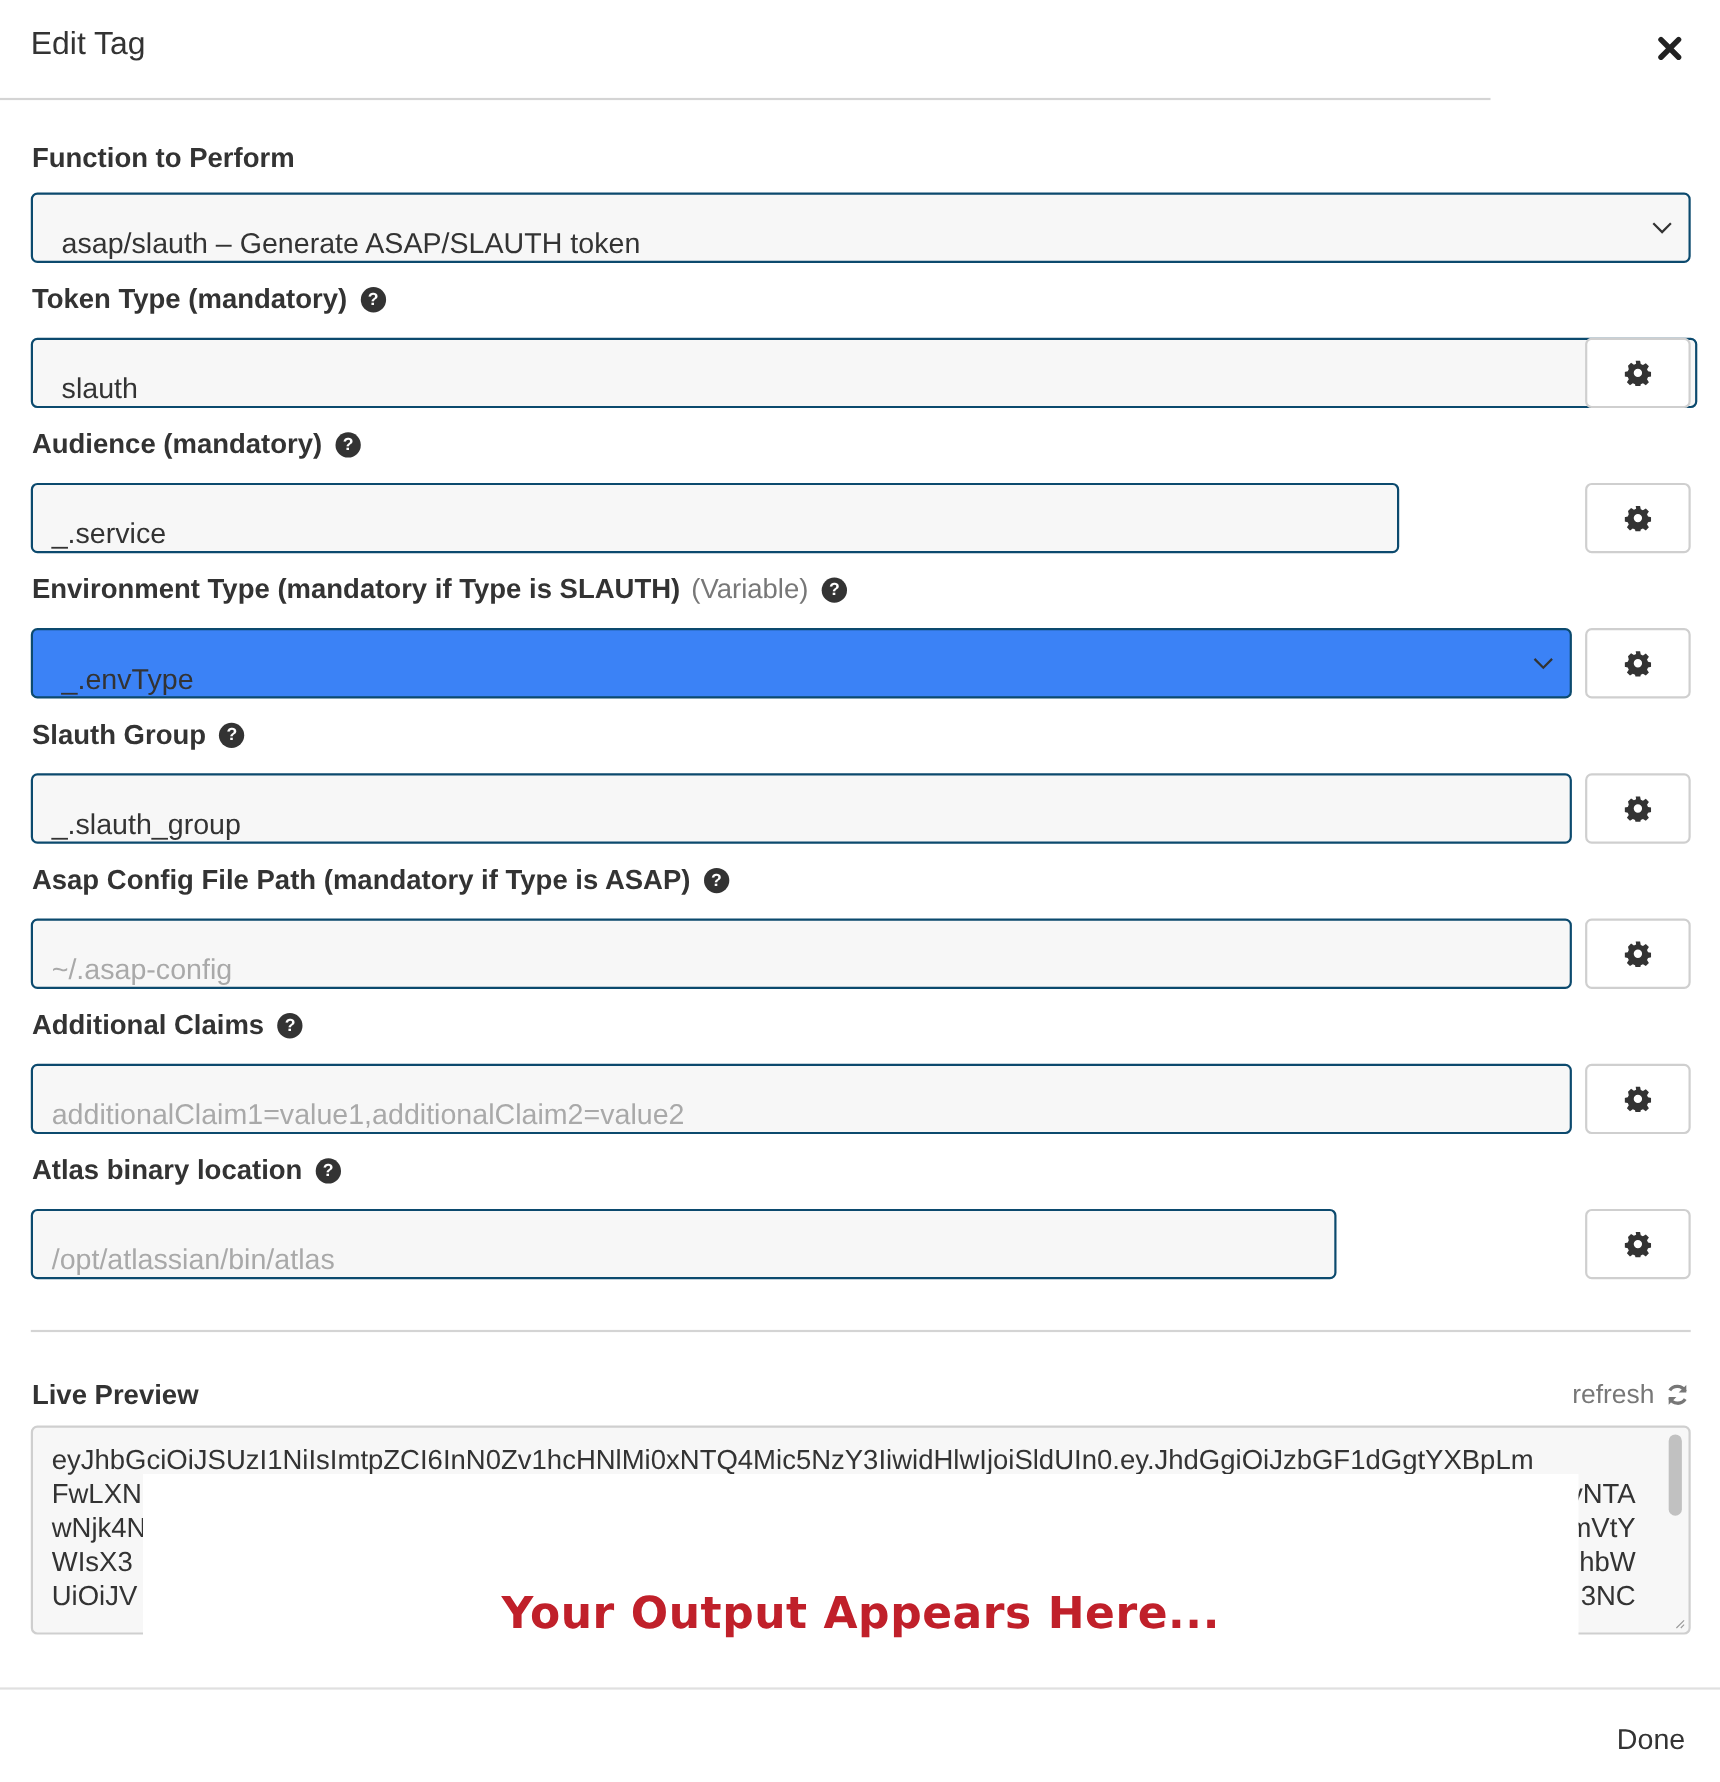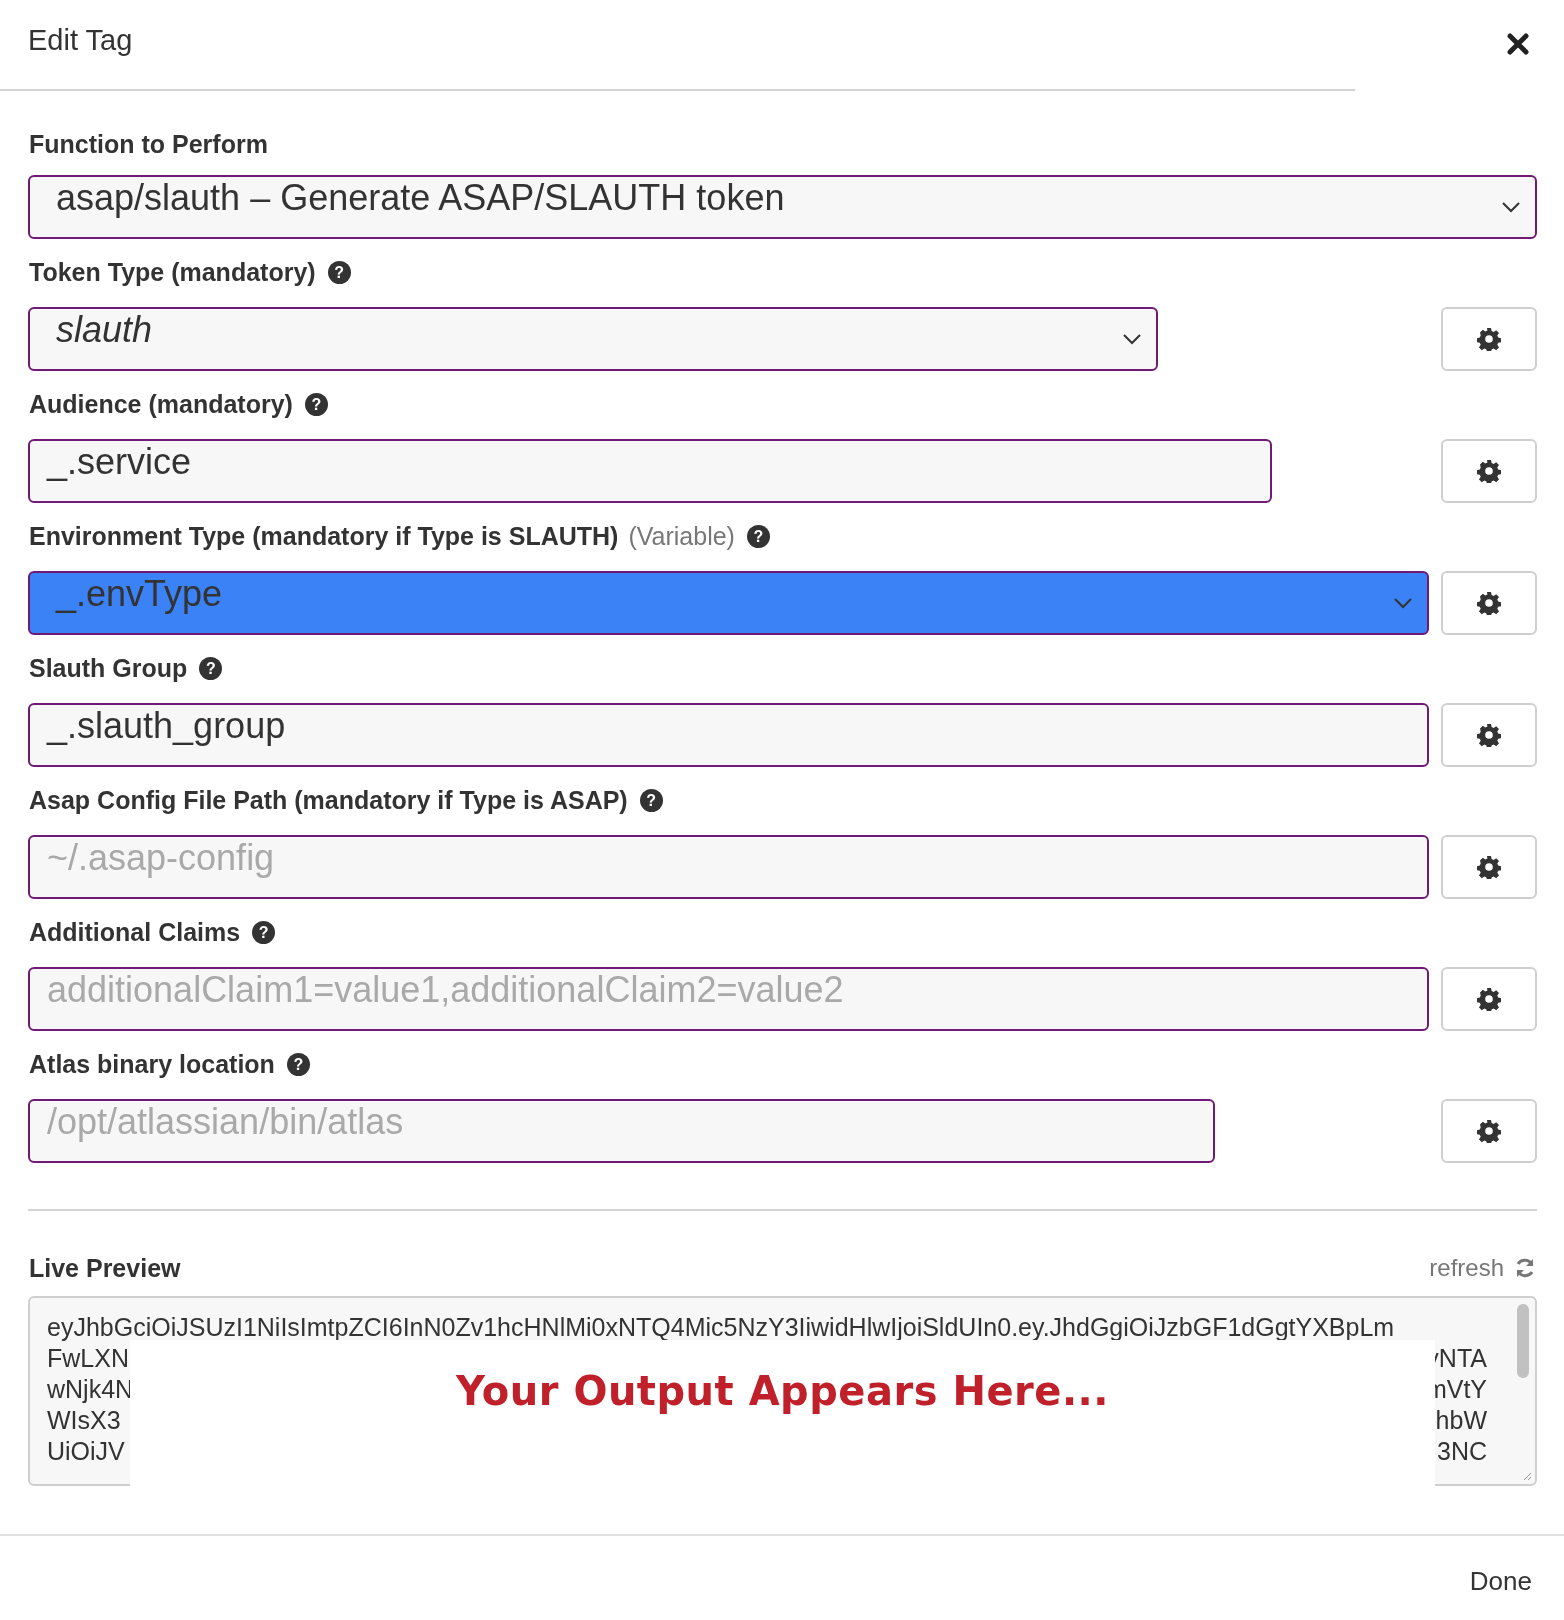--- a/index.html
+++ b/index.html
@@ -25,22 +25,22 @@
     display: flex; align-items: center; white-space: nowrap;
   }
   .field-label .muted { font-weight: normal; color: #777; margin-left: 10px; }
   .help-icon {
     display: inline-flex; width: 23px; height: 23px; margin-left: 12px;
     border-radius: 50%; background: #333; color: #fff; font-size: 16px; font-weight: bold;
     align-items: center; justify-content: center; cursor: pointer;
   }
   .control {
     position: absolute; left: 28px; height: 64px;
-    background: #f7f7f7; border: 2px solid #701a75; border-radius: 6px;
-    display: flex; align-items: flex-start; font-size: 36px; color: #333;
+    background: #f7f7f7; border: 2px solid #0c4a6e; border-radius: 6px;
+    display: flex; align-items: flex-end; font-size: 26px; color: #333;
   }
   .control.select { padding-left: 26px; }
   .control.input { padding-left: 17px; }
   .control.placeholder { color: #a9a9a9; }
   .control .chevron {
     position: absolute; right: 14px; top: 50%; margin-top: -8px; width: 20px; height: 16px;
   }
   .gear-btn {
     position: absolute; left: 1441px; width: 96px; height: 64px;
     background: #fff; border: 2px solid #cfcfcf; border-radius: 6px;
@@ -66,21 +66,21 @@
   .scrollbar-track {
     position: absolute; right: 2px; top: 2px; width: 18px; height: 180px;
   }
   .scrollbar-thumb {
     position: absolute; right: 4px; top: 4px; width: 12px; height: 74px;
     background: #c1c1c1; border-radius: 6px; cursor: pointer;
   }
   .resize-handle { position: absolute; right: 3px; bottom: 3px; width: 12px; height: 12px; }
   .overlay {
     position: absolute; left: 130px; top: 1340px; width: 1305px; height: 150px;
-    background: #ffffff; display: flex; align-items: flex-start; justify-content: center;
+    background: #ffffff; display: flex; align-items: flex-end; justify-content: center;
   }
   .overlay-text {
     margin-top: 28px; font-family: "DejaVu Sans", sans-serif; font-weight: bold;
     font-size: 40px; color: #c0202a; letter-spacing: 0.5px;
   }
   .footer-line {
     position: absolute; left: 0; top: 1534px; width: 1564px; height: 2px; background: #e0e0e0;
   }
   .done-btn {
     position: absolute; right: 32px; top: 1566px; font-size: 26px; color: #333; cursor: pointer;
@@ -105,21 +105,21 @@
   <span>asap/slauth – Generate ASAP/SLAUTH token</span>
   <svg class="chevron" viewBox="0 0 20 16">
       <path d="M2 4 L10 12 L18 4" stroke="#333" stroke-width="2" fill="none"></path>
     </svg>
 </div>
 
 <div class="field-label" style="top:258px;">
   <span>Token Type (mandatory)</span>
   <span class="help-icon">?</span>
 </div>
-<div class="control select" style="top:307px; width:1130px;font-style:italic;">
+<div class="control select" style="top:307px; width:1515px;">
   <span>slauth</span>
   <svg class="chevron" viewBox="0 0 20 16">
       <path d="M2 4 L10 12 L18 4" stroke="#333" stroke-width="2" fill="none"></path>
     </svg>
 </div>
 <div class="gear-btn" style="top:307px;">
   <svg width="24" height="24" viewBox="0 0 24 24">
       <path fill="#333" d="M10 1h4l.6 3 2 .9 2.6-1.7 2.8 2.8-1.7 2.6.9 2 3 .6v4l-3 .6-.9 2 1.7 2.6-2.8 2.8-2.6-1.7-2 .9-.6 3h-4l-.6-3-2-.9-2.6 1.7-2.8-2.8 1.7-2.6-.9-2-3-.6v-4l3-.6.9-2L3 5.6 5.8 2.8l2.6 1.7 2-.9z M12 8.2a3.8 3.8 0 1 0 0 7.6 3.8 3.8 0 1 0 0-7.6z"></path>
     </svg>
 </div>

